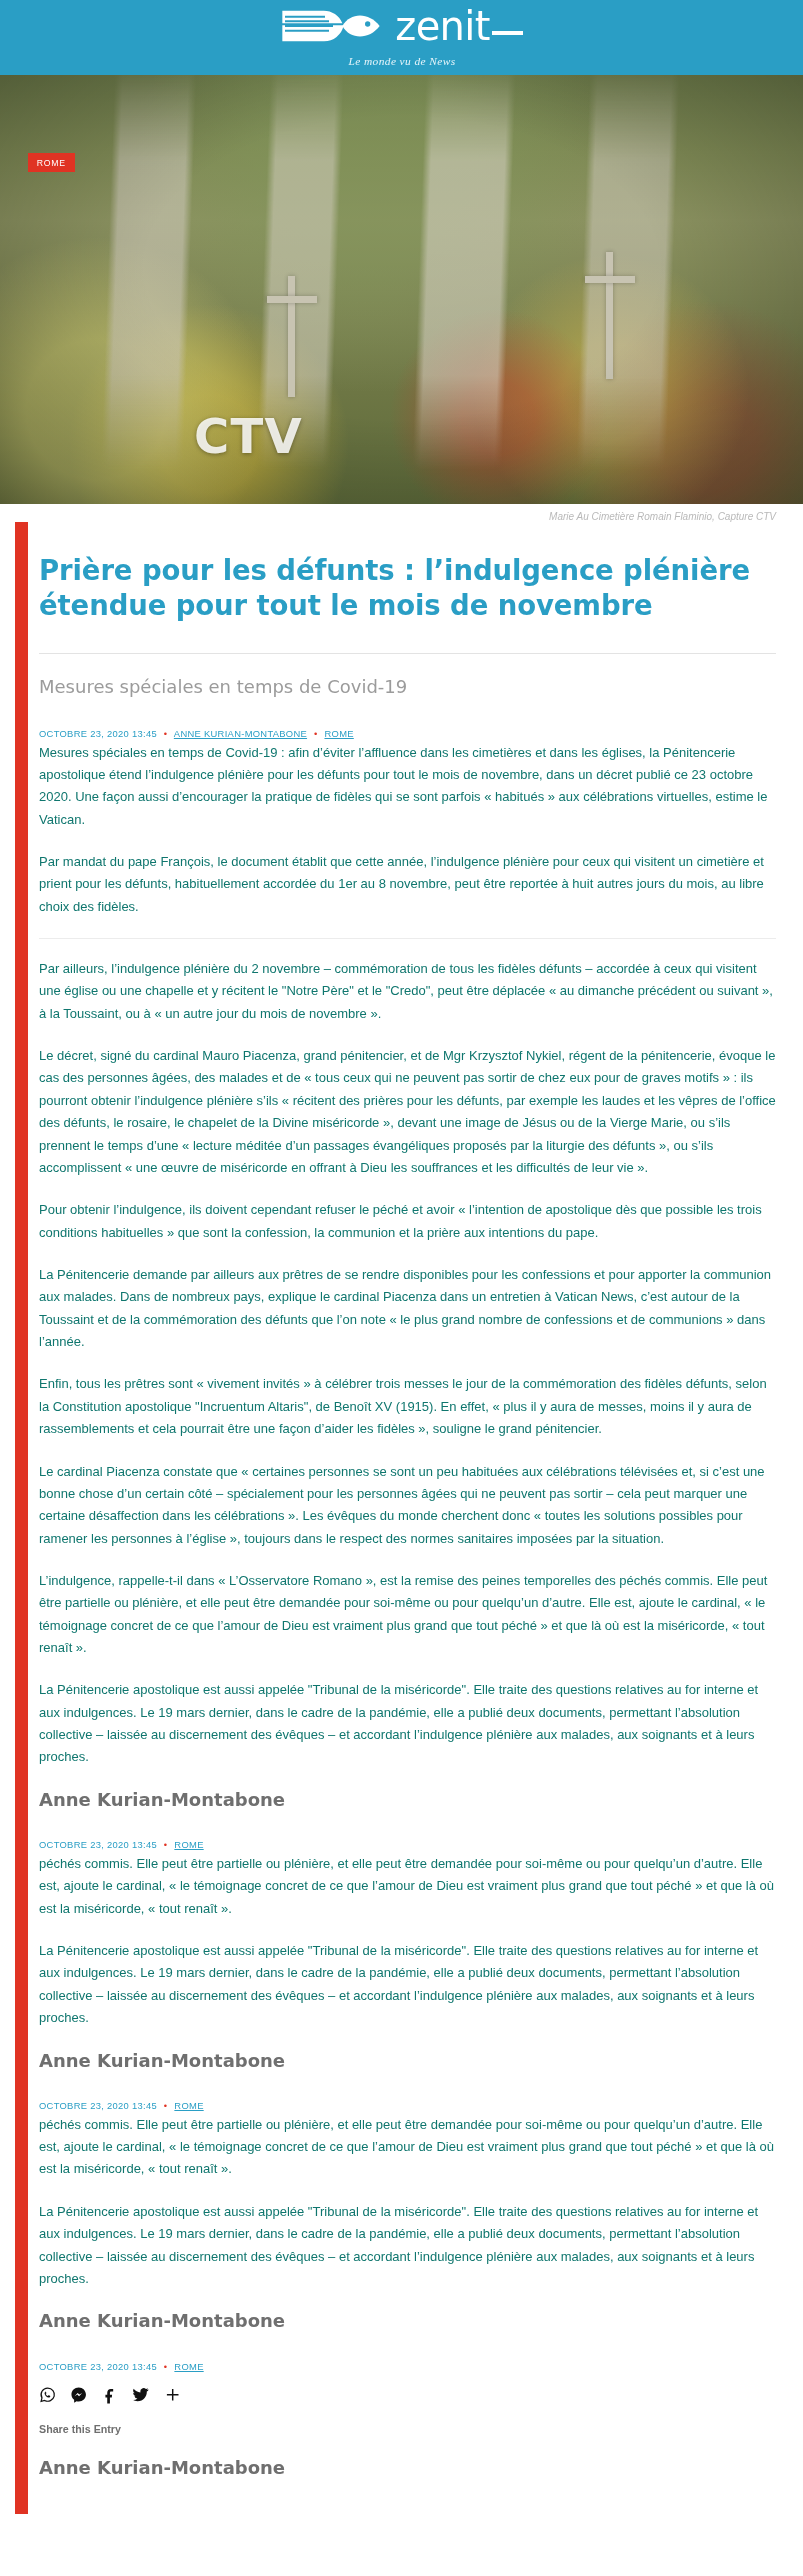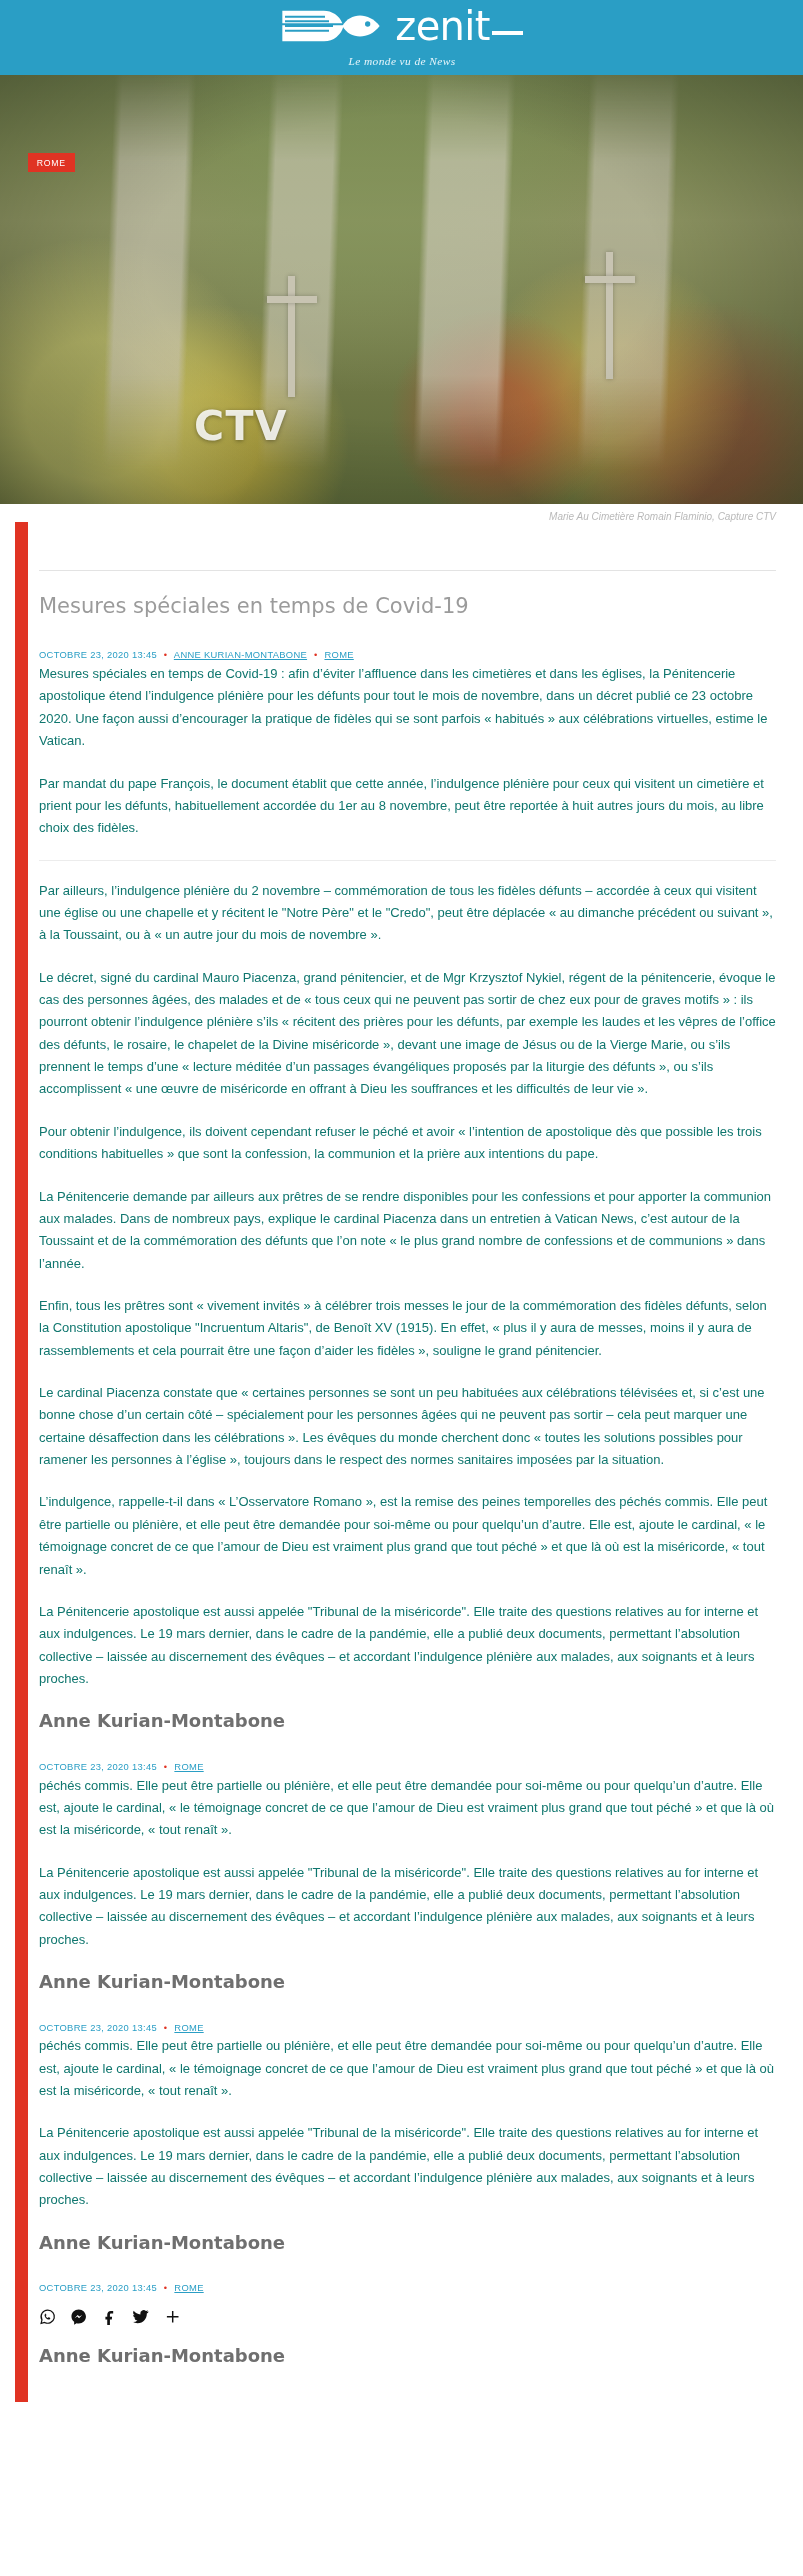--- a/index.html
+++ b/index.html
@@ -102,23 +102,23 @@
     background:#e03323;
     color:#ffffff;
     font-size:8.7px;
     letter-spacing:0.8px;
     padding:4.7px 8.7px 4px;
     font-weight:400;
     z-index:6;
   }
   .ctv-logo{
     position:absolute;
-    left:194px; bottom:54px;
+    left:194px; bottom:40px;
     color:rgba(255,255,255,.85);
-    font-size:41px;
+    font-size:48px;
     font-weight:700;
     letter-spacing:1.3px;
     font-family:"DejaVu Sans", sans-serif;
     z-index:5;
     text-shadow:0 1.3px 4px rgba(0,0,0,.35);
   }
   .hero-caption{
     text-align:right;
     font-size:10px;
     color:#b9b9b9;
@@ -148,21 +148,21 @@
     letter-spacing:-0.1px;
     font-family:"DejaVu Sans", sans-serif;
   }
   .title-rule{
     border:0;
     border-top:0.7px solid #e3e3e3;
     margin:29.5px 0 21.4px 0;
   }
   h2.entry-sub{
     margin:0;
-    font-size:21px;
+    font-size:18px;
     line-height:1.3;
     font-weight:400;
     color:#9b9b9b;
     font-family:"DejaVu Sans", sans-serif;
   }
   .entry-meta{
     margin:29.5px 0 2.7px 0;
     font-size:9.4px;
     letter-spacing:0.3px;
     color:#2a9ec5;
@@ -241,20 +241,21 @@
   <div class="hero-cross" style="left:606px; top:177px; height:127px;"></div>
   <div class="hero-cross" style="left:585px; top:201px; width:50px; height:6.7px;"></div>
   <div class="hero-vignette"></div>
   <span class="cat-badge">ROME</span>
   <span class="ctv-logo">CTV</span>
 </section>
 <div class="hero-caption">Marie Au Cimetière Romain Flaminio, Capture CTV</div>
 
 <article class="article">
 
+  <h1 class="entry-title">Prière pour les défunts : l’indulgence plénière étendue pour tout le mois de novembre</h1>
 
   <hr class="title-rule">
 
   <h2 class="entry-sub">Mesures spéciales en temps de Covid-19</h2>
 
   <div class="entry-meta">
     <span>OCTOBRE 23, 2020 13:45</span>
     <span class="sep">•</span>
     <a href="#">ANNE KURIAN-MONTABONE</a>
     <span class="sep">•</span>
@@ -331,16 +332,17 @@
         <path d="M23 4.9c-.8.4-1.7.6-2.6.8a4.5 4.5 0 0 0 2-2.5c-.9.5-1.9.9-2.9 1.1A4.5 4.5 0 0 0 11.8 8c0 .4 0 .7.1 1A12.8 12.8 0 0 1 2.6 3.9a4.5 4.5 0 0 0 1.4 6c-.7 0-1.4-.2-2-.5v.1c0 2.2 1.5 4 3.6 4.4-.4.1-.8.2-1.2.2-.3 0-.6 0-.8-.1a4.5 4.5 0 0 0 4.2 3.1A9 9 0 0 1 1 19.1a12.7 12.7 0 0 0 6.9 2c8.3 0 12.8-6.9 12.8-12.8v-.6c.9-.6 1.7-1.4 2.3-2.3Z" fill="#111"></path>
       </svg>
     </span>
     <span class="ic">
       <svg width="17.4" height="17.4" viewBox="0 0 24 24">
         <path d="M11 4h2v7h7v2h-7v7h-2v-7H4v-2h7V4Z" fill="#111"></path>
       </svg>
     </span>
   </div>
 
+  <div class="share-label">Share this Entry</div>
 
   <h3 class="author-head">Anne Kurian-Montabone</h3>
 </article>
 
 
 </body></html>

